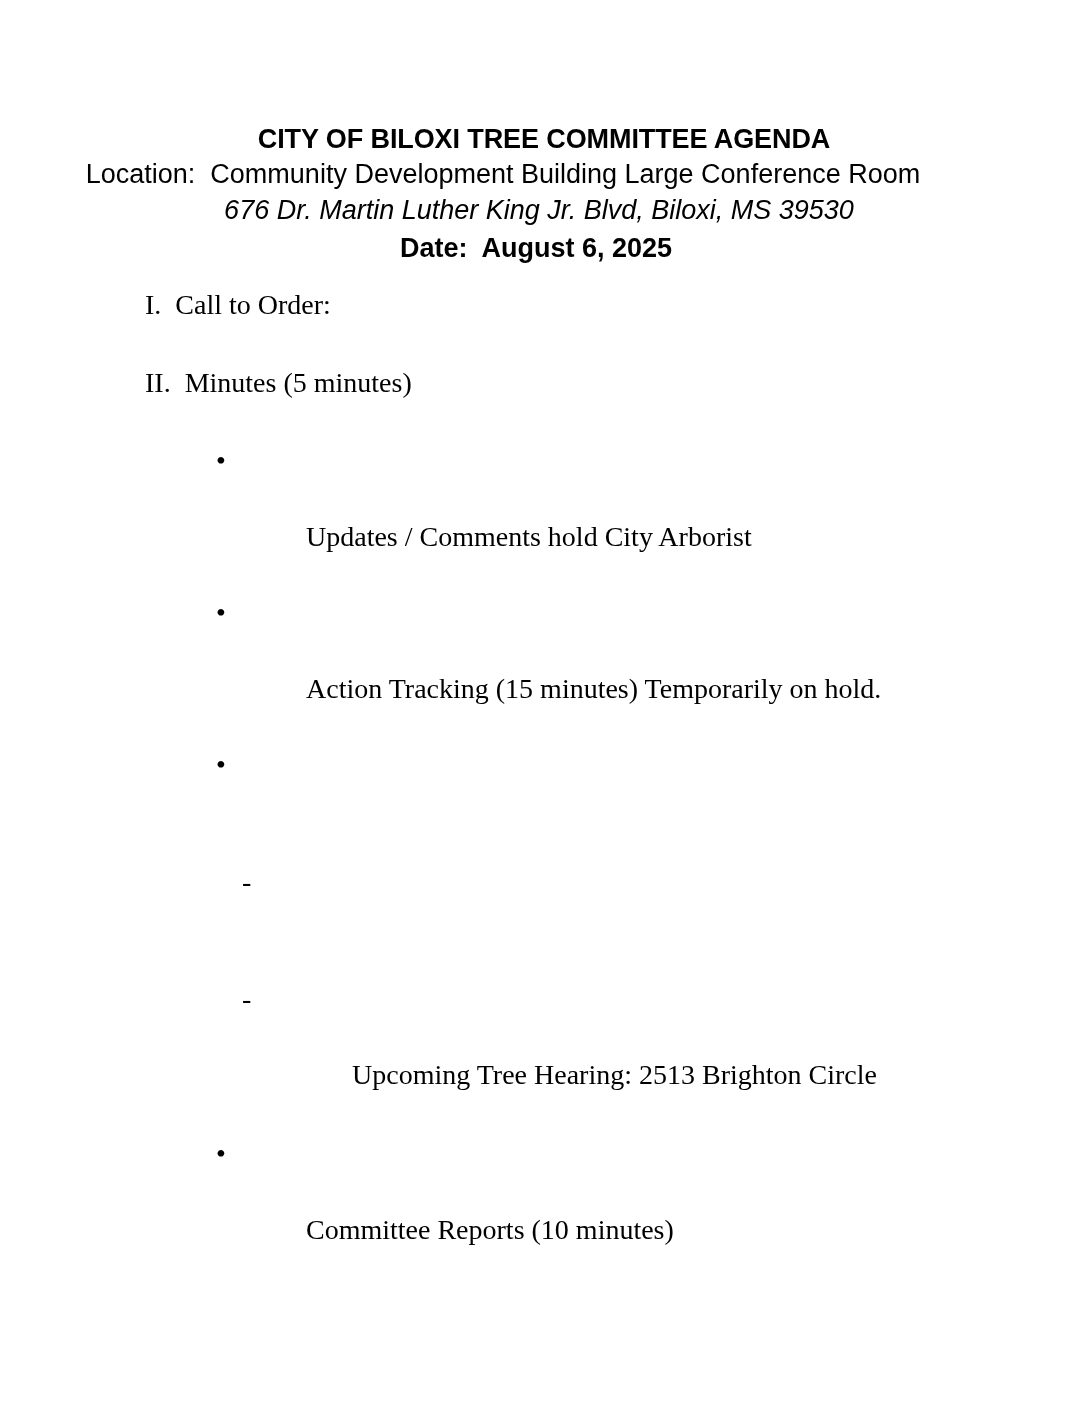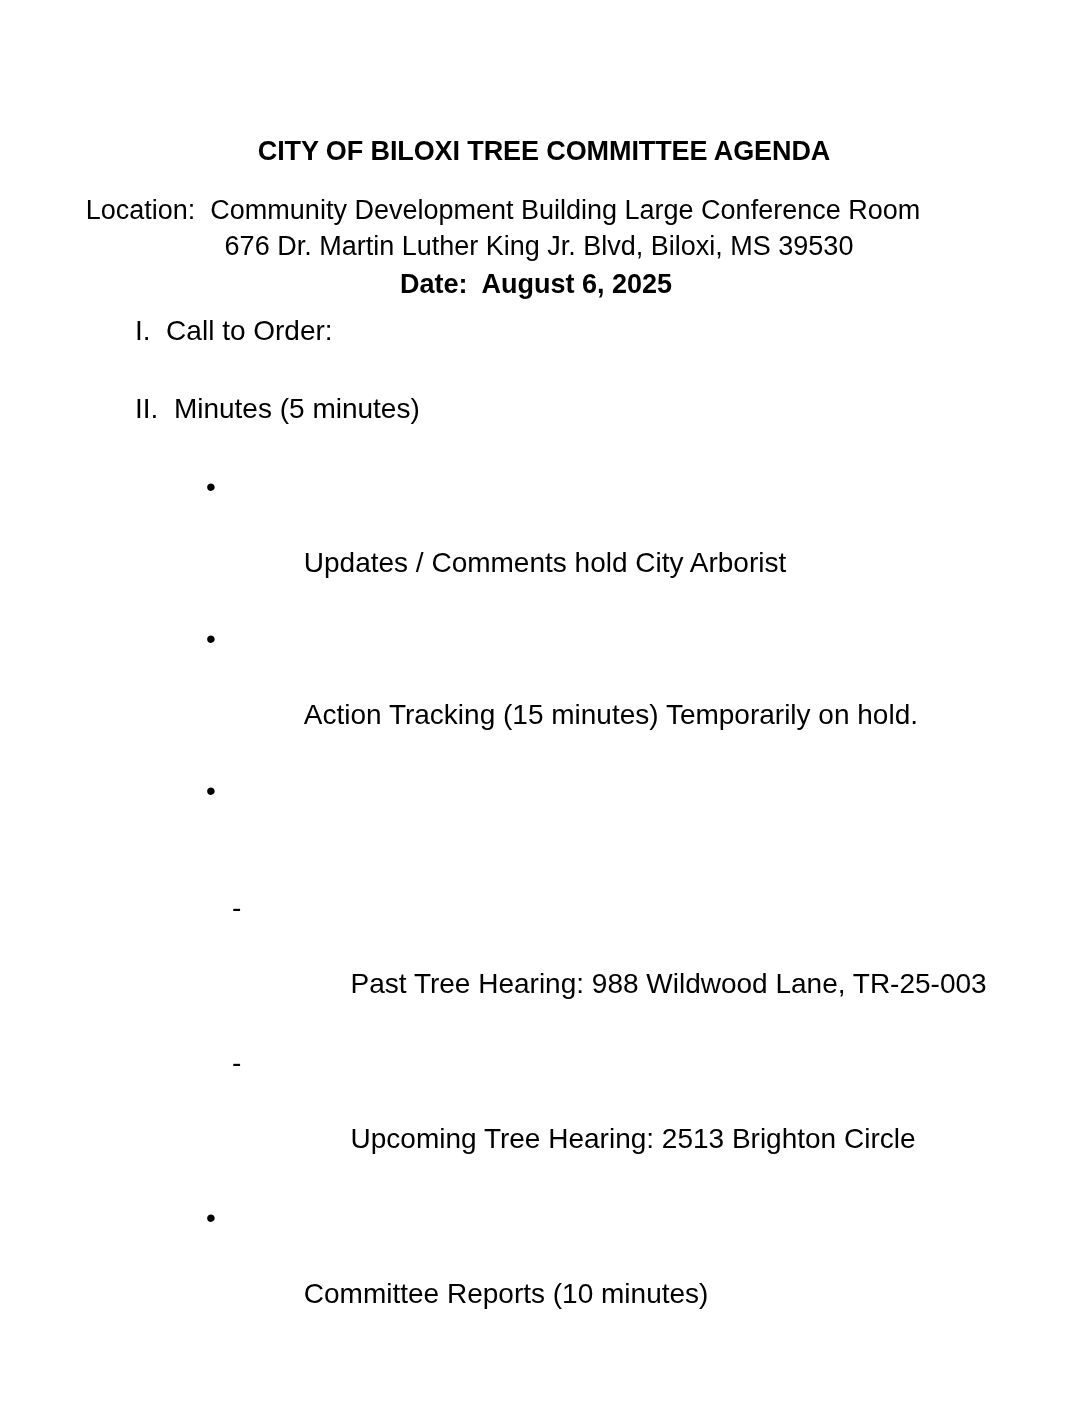--- a/index.html
+++ b/index.html
@@ -28,47 +28,48 @@
   
   .doc-header {
     padding-top: 122px;
     text-align: center;
   }
   .doc-title {
     font-size: 27px;
     font-weight: bold;
     line-height: 34px;
     letter-spacing: -0.1px;
-    margin: 12px;
+    margin: 0;
   }
   .loc-line {
     font-size: 27px;
     font-weight: normal;
     line-height: 36px;
     margin: 0;
     white-space: pre;
   }
-  .loc-line-1 { padding-right: 82px; margin-top: 24px; }
-  .loc-line-2 { padding-right: 10px; }
+  .loc-line-1 { padding-right: 82px; }
+  .loc-line-2 { padding-right: 10px; font-style: italic; }
   .date-line {
     font-size: 27px;
     font-weight: bold;
     line-height: 40px;
     margin: 0;
     white-space: pre;
     padding-right: 16px;
   }
 
   
   .agenda {
     margin-top: 1px;
   }
 
   .section {
-    margin: 8px;
+    margin: 18px;
+    font-family: Liberation Serif, serif;
   }
   
   .section + .section {
     margin-top: 40px;
   }
 
   .roman-line {
     font-size: 28px;
     line-height: 38px;
     margin: 0;
@@ -154,21 +155,20 @@
           <span class="glyph">•</span>
           <span class="txt">Action Tracking (15 minutes) Temporarily on hold.</span>
         </div>
 
         <div class="bullet-item">
           <span class="glyph">•</span>
         </div>
 
         <div class="dash-item dash-wide gap-sm">
           <span class="glyph">-</span>
-          <span> Past Tree Hearing: 988 Wildwood Lane, TR-25-003</span>
         </div>
 
         <div class="dash-item dash-wide gap-sm">
           <span class="glyph">-</span>
           <span> Upcoming Tree Hearing: 2513 Brighton Circle</span>
         </div>
 
         <div class="bullet-item gap-sm">
           <span class="glyph">•</span>
           <span class="txt">Committee Reports (10 minutes)</span>

